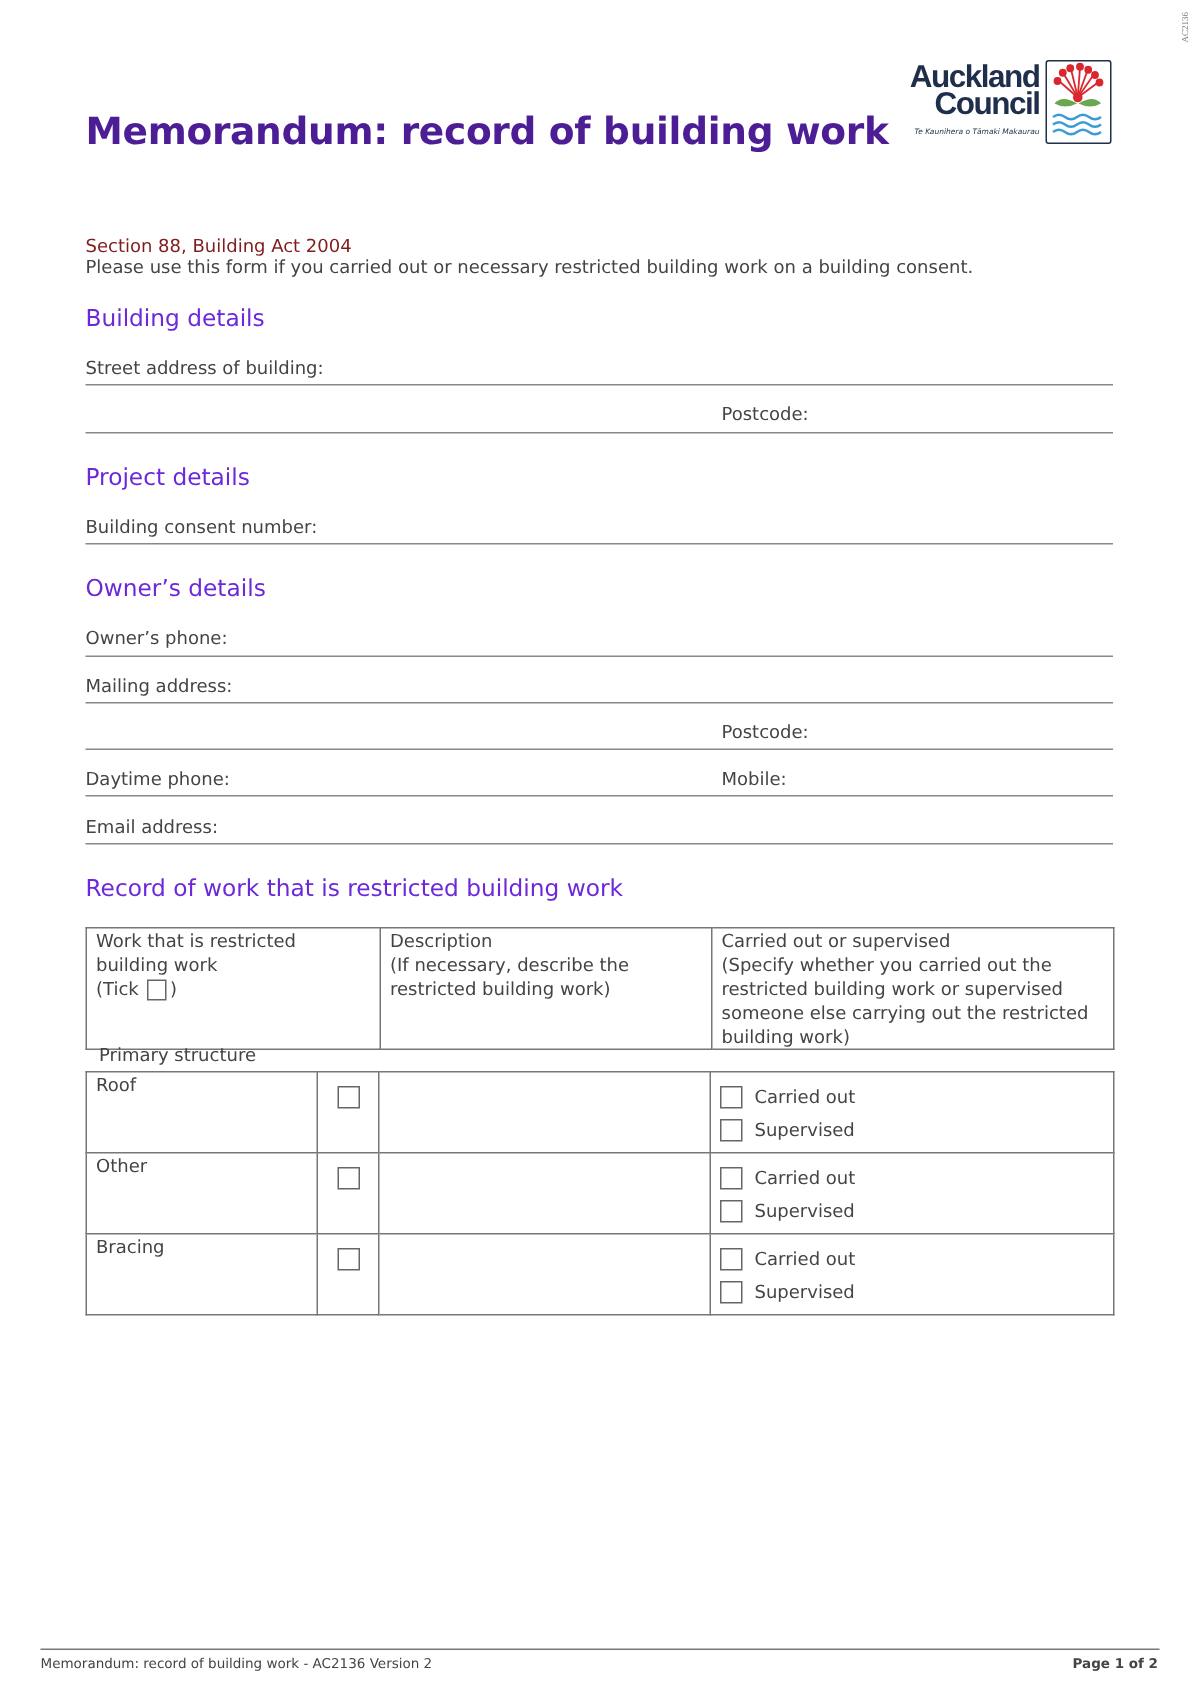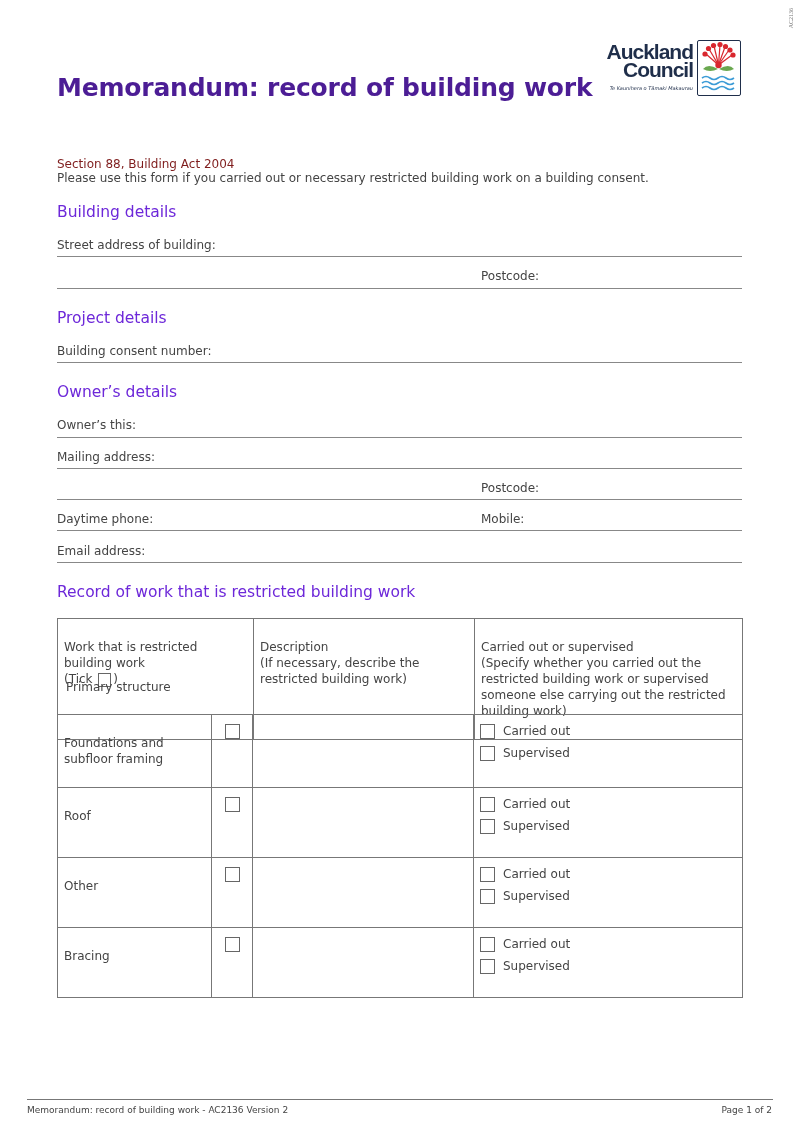--- a/index.html
+++ b/index.html
@@ -12,28 +12,28 @@
   .section{left:57px;font-size:15.5px;color:#6d28d9;}
   .field-line{position:absolute;left:57px;width:685px;border-bottom:1px solid #888;}
   .lbl{position:absolute;font-size:12px;color:#444;}
   
   .logo{position:absolute;left:597px;top:40px;width:146px;height:58px;}
   .logo-text{position:absolute;left:0;top:3px;font-family:"Liberation Sans",sans-serif;font-weight:bold;color:#1f2e4a;font-size:21px;line-height:18px;letter-spacing:-1px;text-align:right;width:96px;}
   .logo-tag{position:absolute;left:0;top:45px;font-size:5px;font-style:italic;color:#1f2e4a;width:96px;text-align:right;}
   .logo-box{position:absolute;left:100px;top:0;width:44px;height:56px;border:1.5px solid #1f2e4a;border-radius:2px;box-sizing:border-box;}
   
   table{border-collapse:collapse;position:absolute;left:57px;width:686px;font-size:12px;color:#444;}
-  td{border:1px solid #777;vertical-align:top;padding:20px 6px;line-height:16px;}
+  td{border:1px solid #777;vertical-align:top;padding:0 6px;line-height:16px;}
   .cb{display:inline-block;width:15px;height:15px;border:1px solid #666;box-sizing:border-box;vertical-align:middle;background:#fff;}
   .cb-sm{display:inline-block;width:13px;height:14px;border:1px solid #666;box-sizing:border-box;vertical-align:middle;margin:0 2px;}
   .opt{display:flex;align-items:center;height:22px;}
   .opt .cb{margin-right:8px;}
   .footer-line{position:absolute;left:27px;top:1099px;width:746px;border-top:1px solid #777;}
   .footer-l{position:absolute;left:27px;top:1105px;font-size:9px;color:#444;}
-  .footer-r{position:absolute;right:28px;top:1105px;font-size:9px;color:#444;}
+  .footer-r{position:absolute;right:28px;top:1105px;font-size:9px;color:#444;font-weight:bold;}
 </style>
 </head>
 <body>
 
 <div class="side-code">AC2136</div>
 
 <div class="abs title">Memorandum: record of building work</div>
 <div class="abs subtitle">Section 88, Building Act 2004</div>
 
 <div class="logo">
@@ -80,21 +80,21 @@
 <div class="lbl" style="left:57px;top:238px">Street address of building:</div>
 <div class="field-line" style="top:238px;height:18px"></div>
 <div class="lbl" style="left:481px;top:269px">Postcode:</div>
 <div class="field-line" style="top:269px;height:19px"></div>
 
 <div class="abs section" style="top:309px">Project details</div>
 <div class="lbl" style="left:57px;top:344px">Building consent number:</div>
 <div class="field-line" style="top:344px;height:18px"></div>
 
 <div class="abs section" style="top:383px">Owner’s details</div>
-<div class="lbl" style="left:57px;top:418px">Owner’s this:</div>
+<div class="lbl" style="left:57px;top:418px">Owner’s phone:</div>
 <div class="field-line" style="top:418px;height:19px"></div>
 <div class="lbl" style="left:57px;top:450px">Mailing address:</div>
 <div class="field-line" style="top:450px;height:18px"></div>
 <div class="lbl" style="left:481px;top:481px">Postcode:</div>
 <div class="field-line" style="top:481px;height:18px"></div>
 <div class="lbl" style="left:57px;top:512px">Daytime phone:</div>
 <div class="lbl" style="left:481px;top:512px">Mobile:</div>
 <div class="field-line" style="top:512px;height:18px"></div>
 <div class="lbl" style="left:57px;top:544px">Email address:</div>
 <div class="field-line" style="top:544px;height:18px"></div>
@@ -114,39 +114,24 @@
       <div>(If necessary, describe the restricted building work)</div>
     </td>
     <td>
       <div>Carried out or supervised</div>
       <div>(Specify whether you carried out the restricted building work or supervised someone else carrying out the restricted building work)</div>
     </td>
   </tr>
 </tbody>
   </table>
 
-<div class="lbl" style="left:66px;top:680px">Primary structure</div>
+<div class="lbl" style="left:66px;top:696px">Primary structure</div>
 
 <table style="top:714px">
   <tbody id="rows">
-      <tr style="height: 54px;">
-        <td style="width:141px"><span>Foundations and subfloor framing</span></td>
-        <td style="width:28px;padding-top:8px;text-align:center"><span class="cb"></span></td>
-        <td style="width:208px"></td>
-        <td style="padding-top:5px">
-          <div class="opt">
-            <span class="cb"></span>
-            <span>Carried out</span>
-          </div>
-          <div class="opt">
-            <span class="cb"></span>
-            <span>Supervised</span>
-          </div>
-        </td>
-      </tr>
       <tr style="height: 54px;">
         <td style="width:141px"><span>Roof</span></td>
         <td style="width:28px;padding-top:8px;text-align:center"><span class="cb"></span></td>
         <td style="width:208px"></td>
         <td style="padding-top:5px">
           <div class="opt">
             <span class="cb"></span>
             <span>Carried out</span>
           </div>
           <div class="opt">

